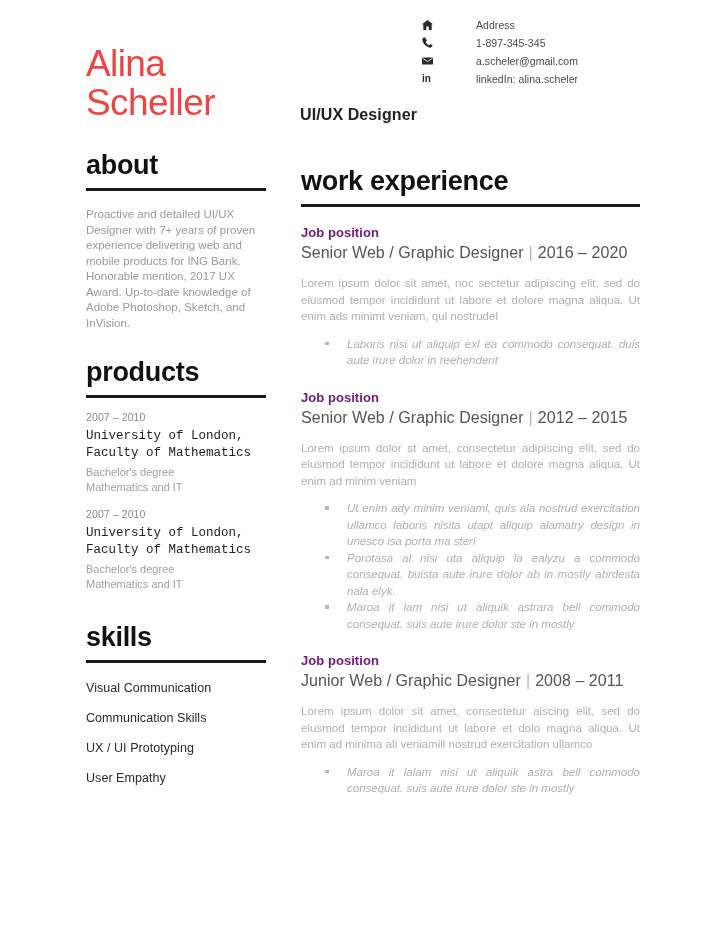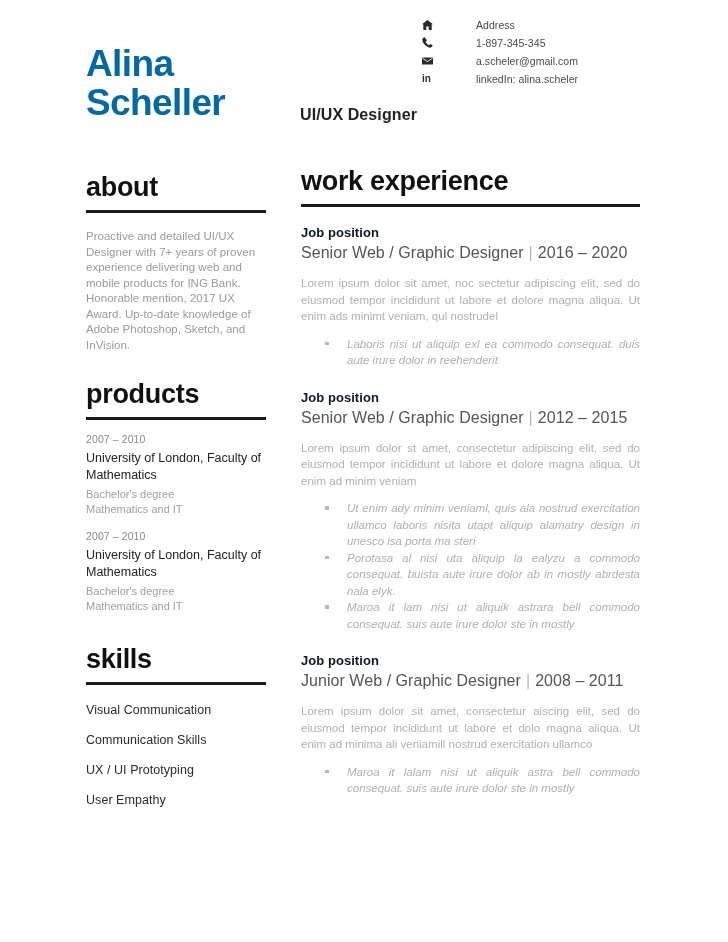--- a/index.html
+++ b/index.html
@@ -32,24 +32,24 @@
     width: 560px;
     height: 92px;
   }
   .name-block {
     position: absolute;
     left: 0;
     top: 0;
   }
   .name-line {
     font-size: 37px;
-    font-weight: bold;
+    font-weight: normal;
     letter-spacing: -0.6px;
     line-height: 39px;
-    color: #0369a1;
+    color: #ef4444;
     white-space: nowrap;
   }
   .job-title {
     position: absolute;
     left: 214px;
     top: 62px;
     font-size: 16px;
     font-weight: bold;
     color: #222222;
     letter-spacing: 0.1px;
@@ -99,21 +99,21 @@
   .rule {
     height: 3px;
     background: #1a1a1a;
     margin-top: 8px;
   }
 
   
   .col-left {
     position: absolute;
     left: 86px;
-    top: 172px;
+    top: 150px;
     width: 180px;
   }
   .about-text {
     margin-top: 16px;
     font-size: 11.5px;
     line-height: 15.5px;
     color: #9a9a9a;
     letter-spacing: 0.02px;
   }
 
@@ -123,20 +123,21 @@
     font-size: 10.5px;
     color: #8a8a8a;
     letter-spacing: 0.1px;
     margin-bottom: 5px;
   }
   .edu-school {
     font-size: 12.5px;
     color: #222222;
     line-height: 17px;
     margin-bottom: 3px;
+    font-family: Liberation Mono, monospace;
   }
   .edu-degree {
     font-size: 11px;
     color: #a0a0a0;
     line-height: 15px;
   }
 
   .skills-block { margin-top: 30px; }
   .skill-item {
     font-size: 12.5px;
@@ -153,21 +154,21 @@
     top: 166px;
     width: 339px;
   }
   .job {
     margin-top: 21px;
   }
   .job.first { margin-top: 18px; }
   .job-position {
     font-size: 13px;
     font-weight: bold;
-    color: #0f172a;
+    color: #701a75;
     letter-spacing: 0.05px;
   }
   .job-meta {
     margin-top: 4px;
     font-size: 16px;
     color: #555555;
     letter-spacing: 0.05px;
     white-space: nowrap;
   }
   .job-meta .sep {

